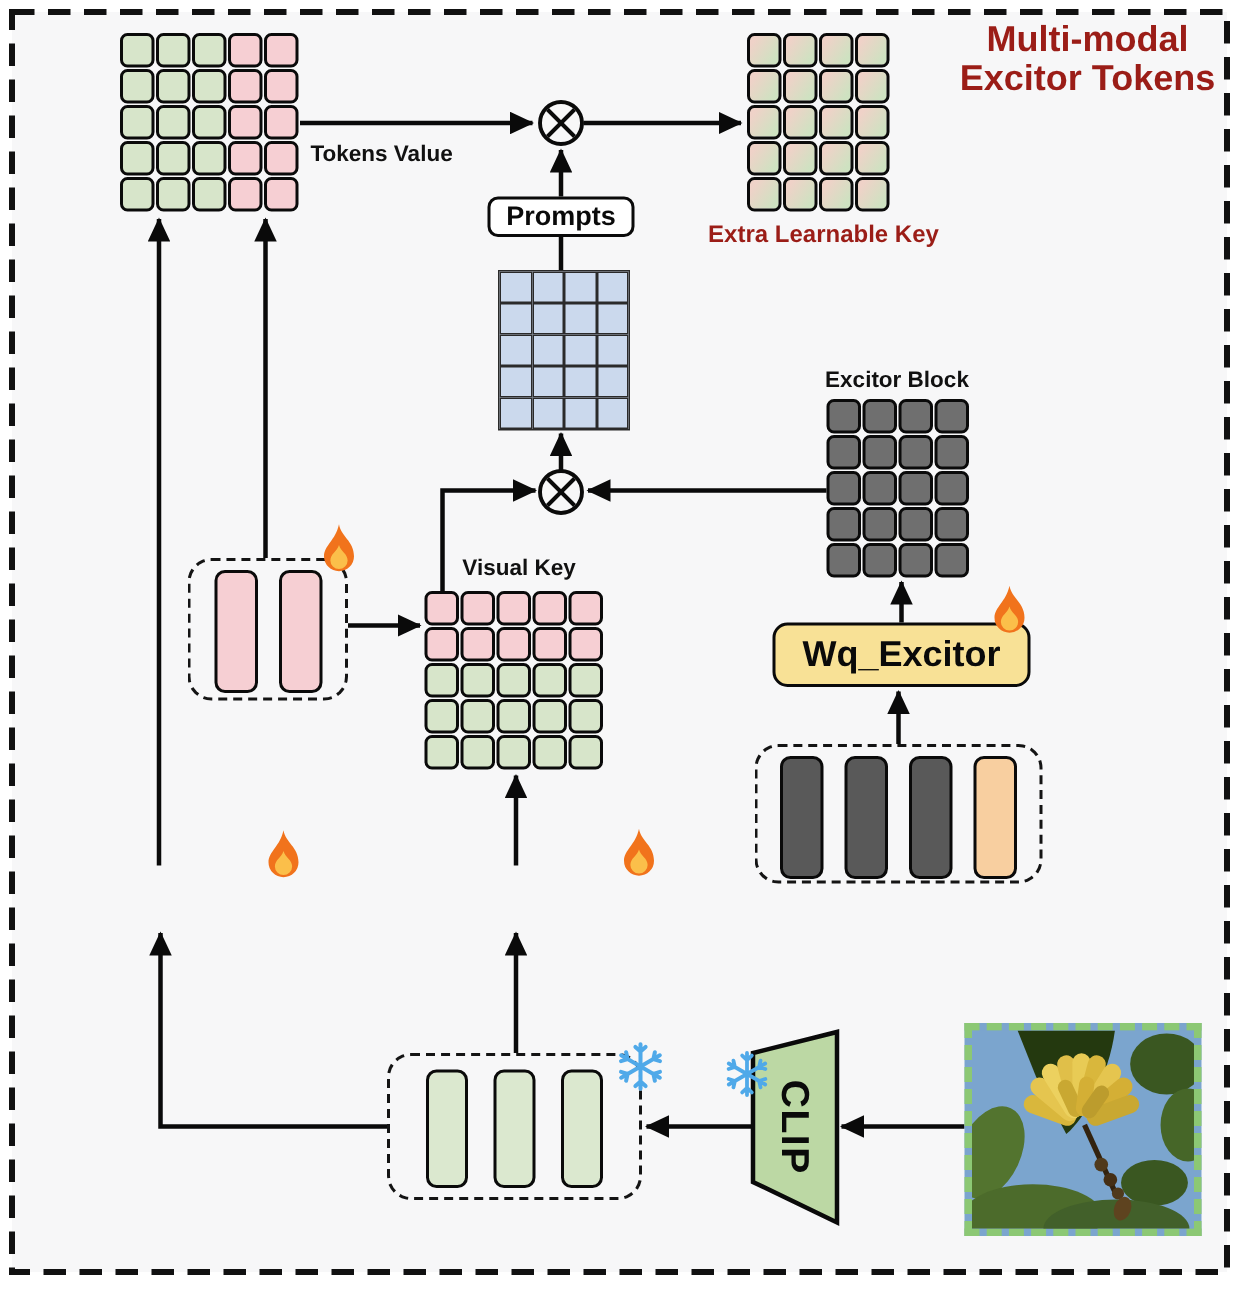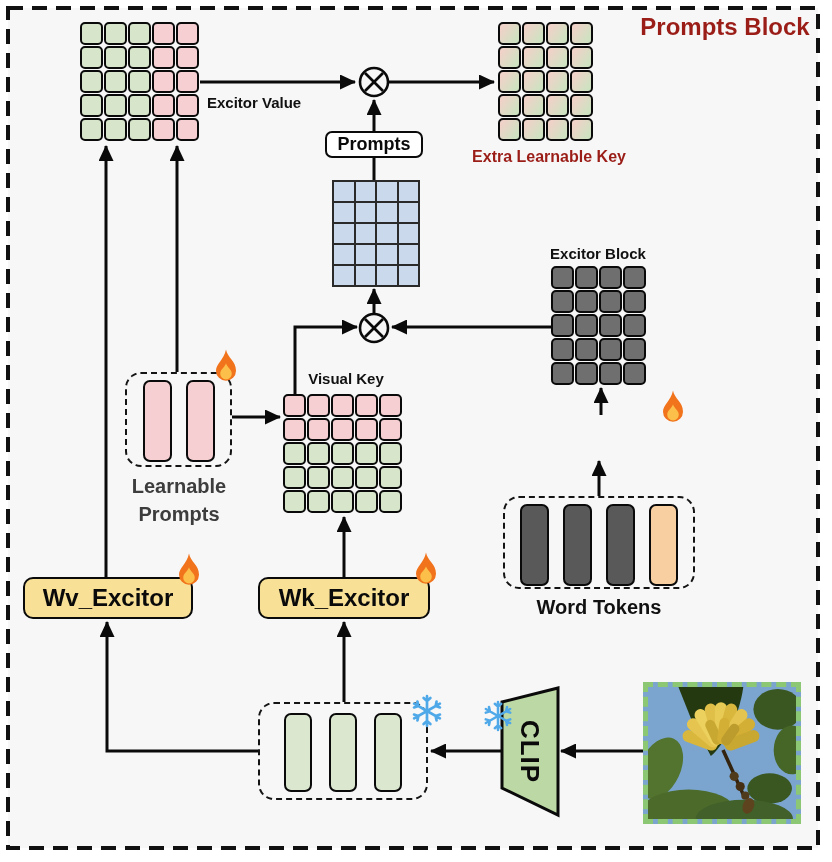--- a/index.html
+++ b/index.html
@@ -117,21 +117,22 @@
             </g>
           <g transform="rotate(120 12 12)">
               <path d="M12 12 L12 1.5 M12 5 L9.6 2.8 M12 5 L14.4 2.8 M12 12 L12 22.5 M12 19 L9.6 21.2 M12 19 L14.4 21.2"></path>
             </g>
         </g>
       </symbol>
     </defs>
   </svg>
 
   <div class="title">
-    <span style="display:block">Prompts Block</span>
+    <span style="display:block">Multi-modal</span>
+    <span style="display:block">Excitor Tokens</span>
   </div>
 
   <div class="matrix" style="left: 80px; top: 22px; grid-template-columns: repeat(5, auto);">
       <div class="cell" style="background: rgb(215, 229, 202);"></div>
       <div class="cell" style="background: rgb(215, 229, 202);"></div>
       <div class="cell" style="background: rgb(215, 229, 202);"></div>
       <div class="cell" style="background: rgb(246, 207, 211);"></div>
       <div class="cell" style="background: rgb(246, 207, 211);"></div>
       <div class="cell" style="background: rgb(215, 229, 202);"></div>
       <div class="cell" style="background: rgb(215, 229, 202);"></div>
@@ -241,51 +242,45 @@
       <div class="cell" style="background: rgb(111, 111, 111);"></div>
       <div class="cell" style="background: rgb(111, 111, 111);"></div>
       <div class="cell" style="background: rgb(111, 111, 111);"></div>
       <div class="cell" style="background: rgb(111, 111, 111);"></div>
       <div class="cell" style="background: rgb(111, 111, 111);"></div>
       <div class="cell" style="background: rgb(111, 111, 111);"></div>
       <div class="cell" style="background: rgb(111, 111, 111);"></div>
       <div class="cell" style="background: rgb(111, 111, 111);"></div>
     </div>
 
-  <div class="lbl" style="left:207px;top:94px;font-size:15px;">Excitor Value</div>
+  <div class="lbl" style="left:207px;top:94px;font-size:15px;">Tokens Value</div>
   <div class="lbl red center" style="left:549px;top:148px;font-size:16px;">Extra Learnable Key</div>
   <div class="lbl center" style="left:346px;top:370px;font-size:15px;">Visual Key</div>
   <div class="lbl center" style="left:598px;top:245px;font-size:15px;">Excitor Block</div>
 
   <div class="softmax" style="left:325px;top:131px;width:98px;height:27px;">Prompts</div>
 
-  <div class="wbox" style="left:23px;top:577px;width:170px;height:42px;">Wv_Excitor</div>
-  <div class="wbox" style="left:258px;top:577px;width:172px;height:42px;">Wk_Excitor</div>
+  <div class="wbox" style="left:515px;top:415px;width:172px;height:43px;">Wq_Excitor</div>
 
   <div class="dashbox" style="left:125px;top:372px;width:107px;height:95px;padding-top:6px;gap:14px;">
       <div class="bar" style="background: rgb(246, 207, 211);"></div>
       <div class="bar" style="background: rgb(246, 207, 211);"></div>
     </div>
   <div class="dashbox" style="left:503px;top:496px;width:192px;height:93px;padding-top:6px;gap:14px;">
       <div class="bar" style="background: rgb(89, 89, 89);"></div>
       <div class="bar" style="background: rgb(89, 89, 89);"></div>
       <div class="bar" style="background: rgb(89, 89, 89);"></div>
       <div class="bar" style="background: rgb(248, 207, 160);"></div>
     </div>
   <div class="dashbox vp" style="left:258px;top:702px;width:170px;height:98px;padding-top:9px;gap:17px;">
       <div class="bar" style="background: rgb(219, 232, 207);"></div>
       <div class="bar" style="background: rgb(219, 232, 207);"></div>
       <div class="bar" style="background: rgb(219, 232, 207);"></div>
     </div>
 
-  <div class="lbl gray center" style="left:179px;top:472px;font-size:20px;line-height:28px;">
-    <span style="display:block">Learnable</span>
-    <span style="display:block">Prompts</span>
-  </div>
-  <div class="lbl center" style="left:599px;top:596px;font-size:20px;">Word Tokens</div>
 
   <svg class="icon" style="left:211px;top:349px;width:30px;height:36px;">
       <use href="#fire"></use>
     </svg>
   <svg class="icon" style="left:174px;top:553px;width:30px;height:36px;">
       <use href="#fire"></use>
     </svg>
   <svg class="icon" style="left:411px;top:552px;width:30px;height:36px;">
       <use href="#fire"></use>
     </svg>

